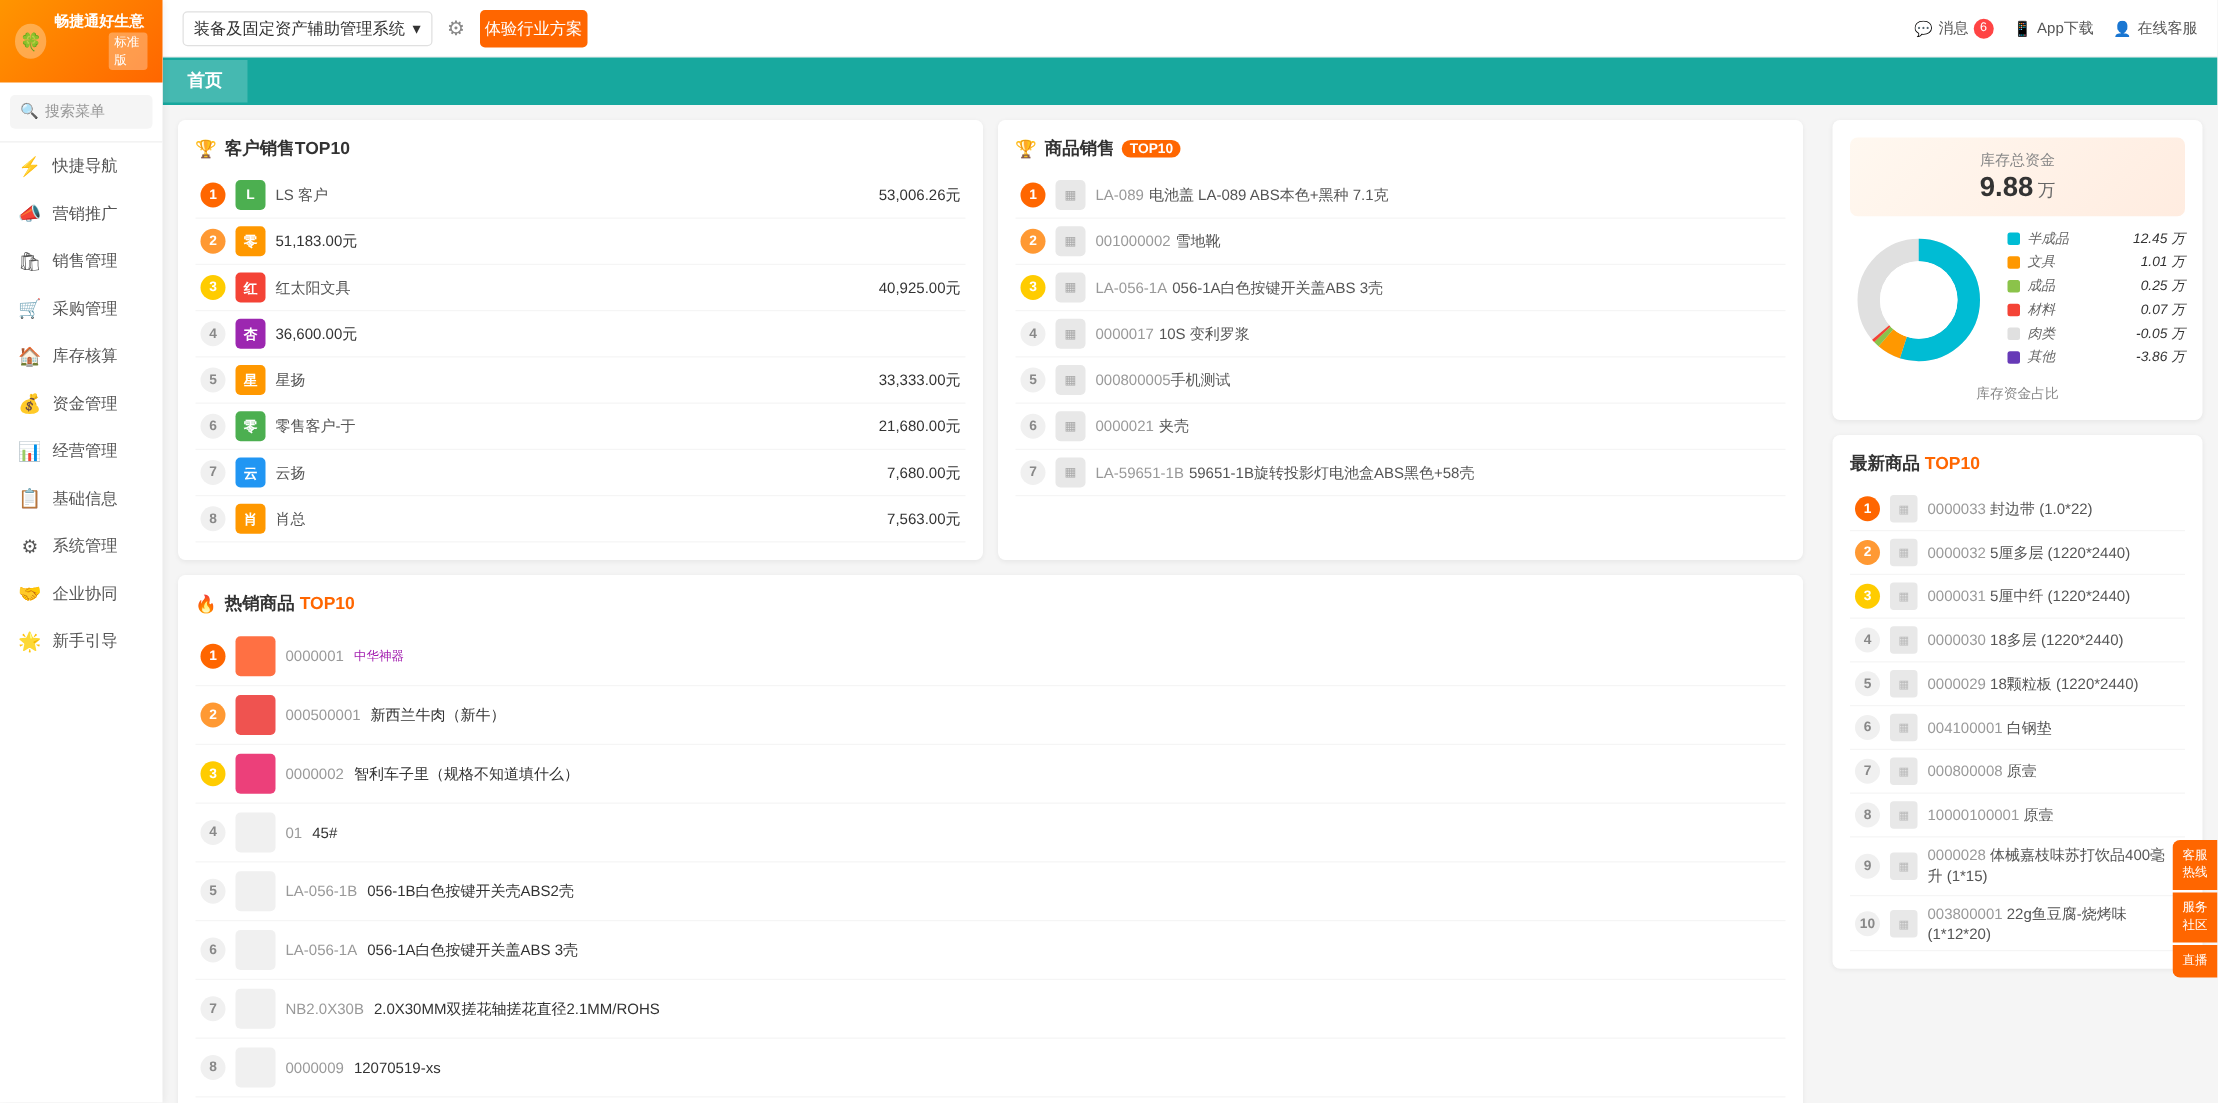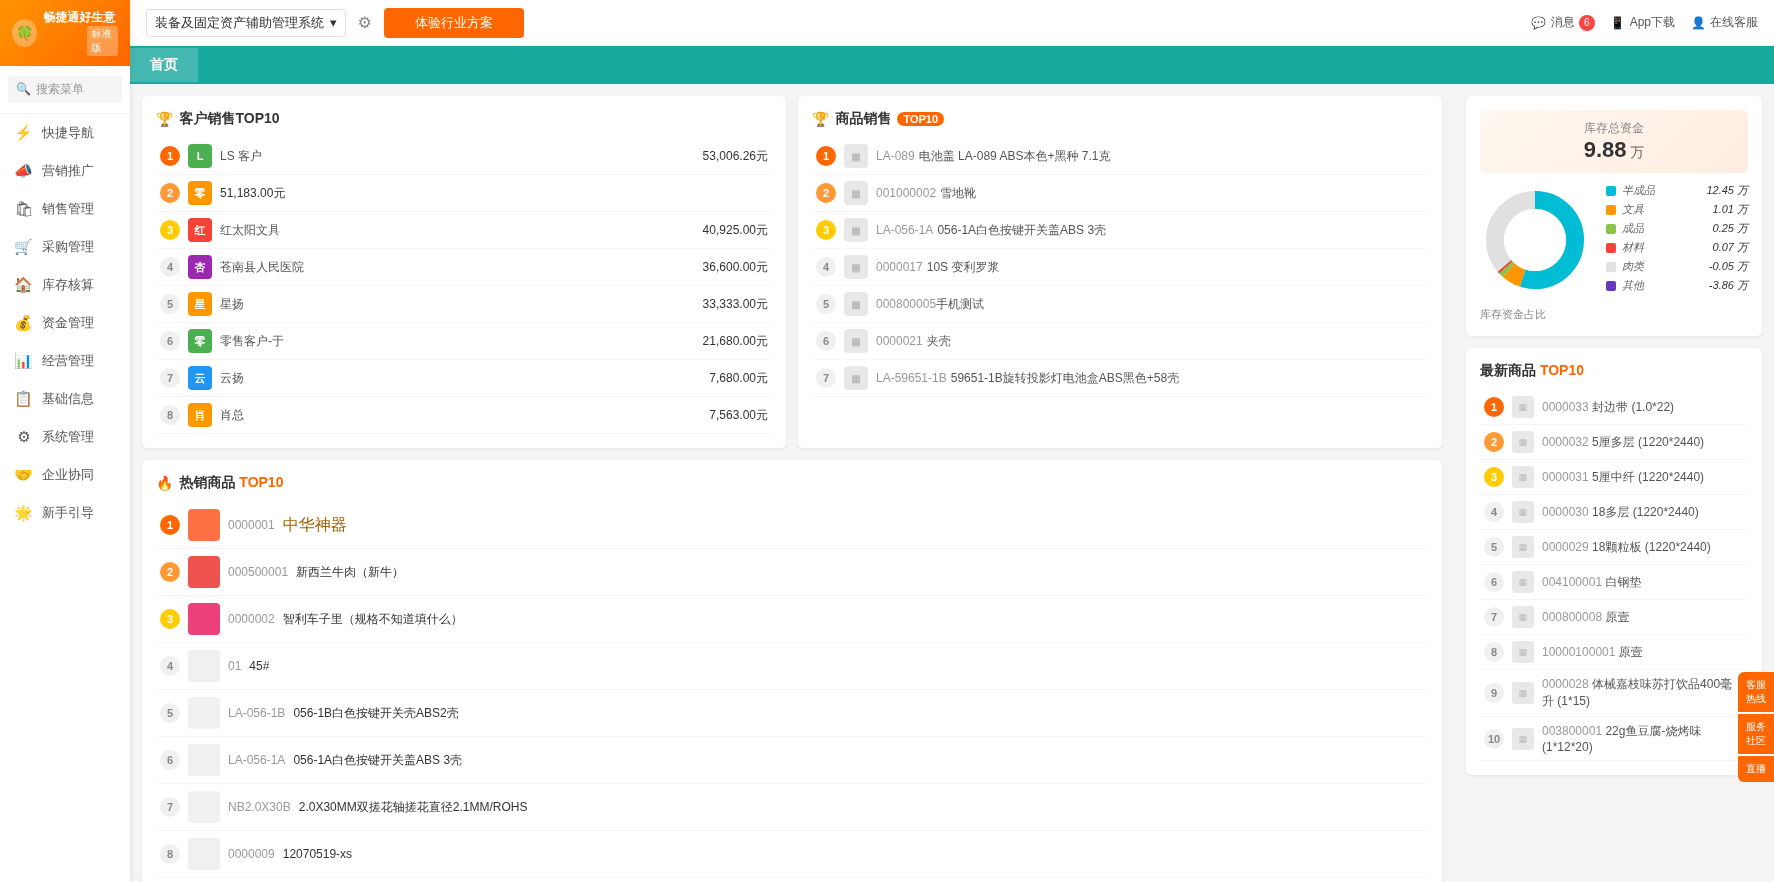--- a/index.html
+++ b/index.html
@@ -79,21 +79,21 @@
     .header-system-select {
       display: flex; align-items: center; gap: 6px;
       font-size: 13px; color: #333; cursor: pointer;
       padding: 4px 8px; border-radius: 4px;
       border: 1px solid #e0e0e0;
     }
     .header-gear { color: #888; cursor: pointer; font-size: 16px; }
     .header-trial-btn {
       background: #ff6600; color: #fff;
       border: none; border-radius: 4px;
-      padding: 6px 31px; cursor: pointer; font-size: 13px;
+      padding: 6px 4px; cursor: pointer; font-size: 13px;
     }
     .header-spacer { flex: 1; }
     .header-actions { display: flex; align-items: center; gap: 16px; }
     .header-action-item { display: flex; align-items: center; gap: 4px; cursor: pointer; color: #555; font-size: 12px; }
     .header-badge { background: #ff4444; color: #fff; font-size: 10px; border-radius: 50%; width: 16px; height: 16px; display: flex; align-items: center; justify-content: center; }
 
     
     .nav-tabs {
       background: #17a89e;
       height: 38px;
@@ -226,21 +226,21 @@
     .donut-svg { flex-shrink: 0; }
     .donut-legend { flex: 1; }
     .legend-item {
       display: flex; align-items: center; gap: 6px;
       margin-bottom: 4px; font-size: 11px;
     }
     .legend-dot { width: 10px; height: 10px; border-radius: 2px; flex-shrink: 0; }
     .legend-name { flex: 1; color: #666; }
     .legend-val { color: #333; font-weight: 500; }
 
-    .inventory-footer { font-size: 11px; color: #888; margin-top: 6px; }
+    .inventory-footer { font-size: 11px; color: #888; text-align: center; margin-top: 6px; }
 
     
     .new-product-item {
       display: flex; align-items: center; gap: 8px;
       padding: 6px 4px;
       border-bottom: 1px solid #f5f5f5;
     }
     .new-product-thumb {
       width: 22px; height: 22px; border-radius: 3px;
       background: #e8e8e8; flex-shrink: 0;
@@ -396,21 +396,20 @@
             </li>
             <li class="rank-item">
               <span class="rank-num rank-3">3</span>
               <div class="customer-avatar" style="background:#f44336;">红</div>
               <span class="rank-name">红太阳文具</span>
               <span class="rank-value">40,925.00元</span>
             </li>
             <li class="rank-item">
               <span class="rank-num rank-other">4</span>
               <div class="customer-avatar" style="background:#9c27b0;">杏</div>
-              <span class="rank-name">苍南县人民医院</span>
               <span class="rank-value">36,600.00元</span>
             </li>
             <li class="rank-item">
               <span class="rank-num rank-other">5</span>
               <div class="customer-avatar" style="background:#ff9800;">星</div>
               <span class="rank-name">星扬</span>
               <span class="rank-value">33,333.00元</span>
             </li>
             <li class="rank-item">
               <span class="rank-num rank-other">6</span>
@@ -482,21 +481,21 @@
       <div class="card">
         <div class="card-title">
           <span>🔥</span>
           <span>热销商品 <span class="top10-label">TOP10</span></span>
         </div>
         <div>
           <div class="product-item">
             <span class="rank-num rank-1">1</span>
             <div class="product-thumb" style="background:#ff7043;"></div>
             <span style="color:#999;font-size:12px;">0000001</span>
-            <span style="font-size:16px;color:#a16207;">中华神器</span>
+            <span style="font-size:10px;color:#a21caf;">中华神器</span>
           </div>
           <div class="product-item">
             <span class="rank-num rank-2">2</span>
             <div class="product-thumb" style="background:#ef5350;"></div>
             <span style="color:#999;font-size:12px;">000500001</span>
             <span style="font-size:12px;color:#333;">新西兰牛肉（新牛）</span>
           </div>
           <div class="product-item">
             <span class="rank-num rank-3">3</span>
             <div class="product-thumb" style="background:#ec407a;"></div>

